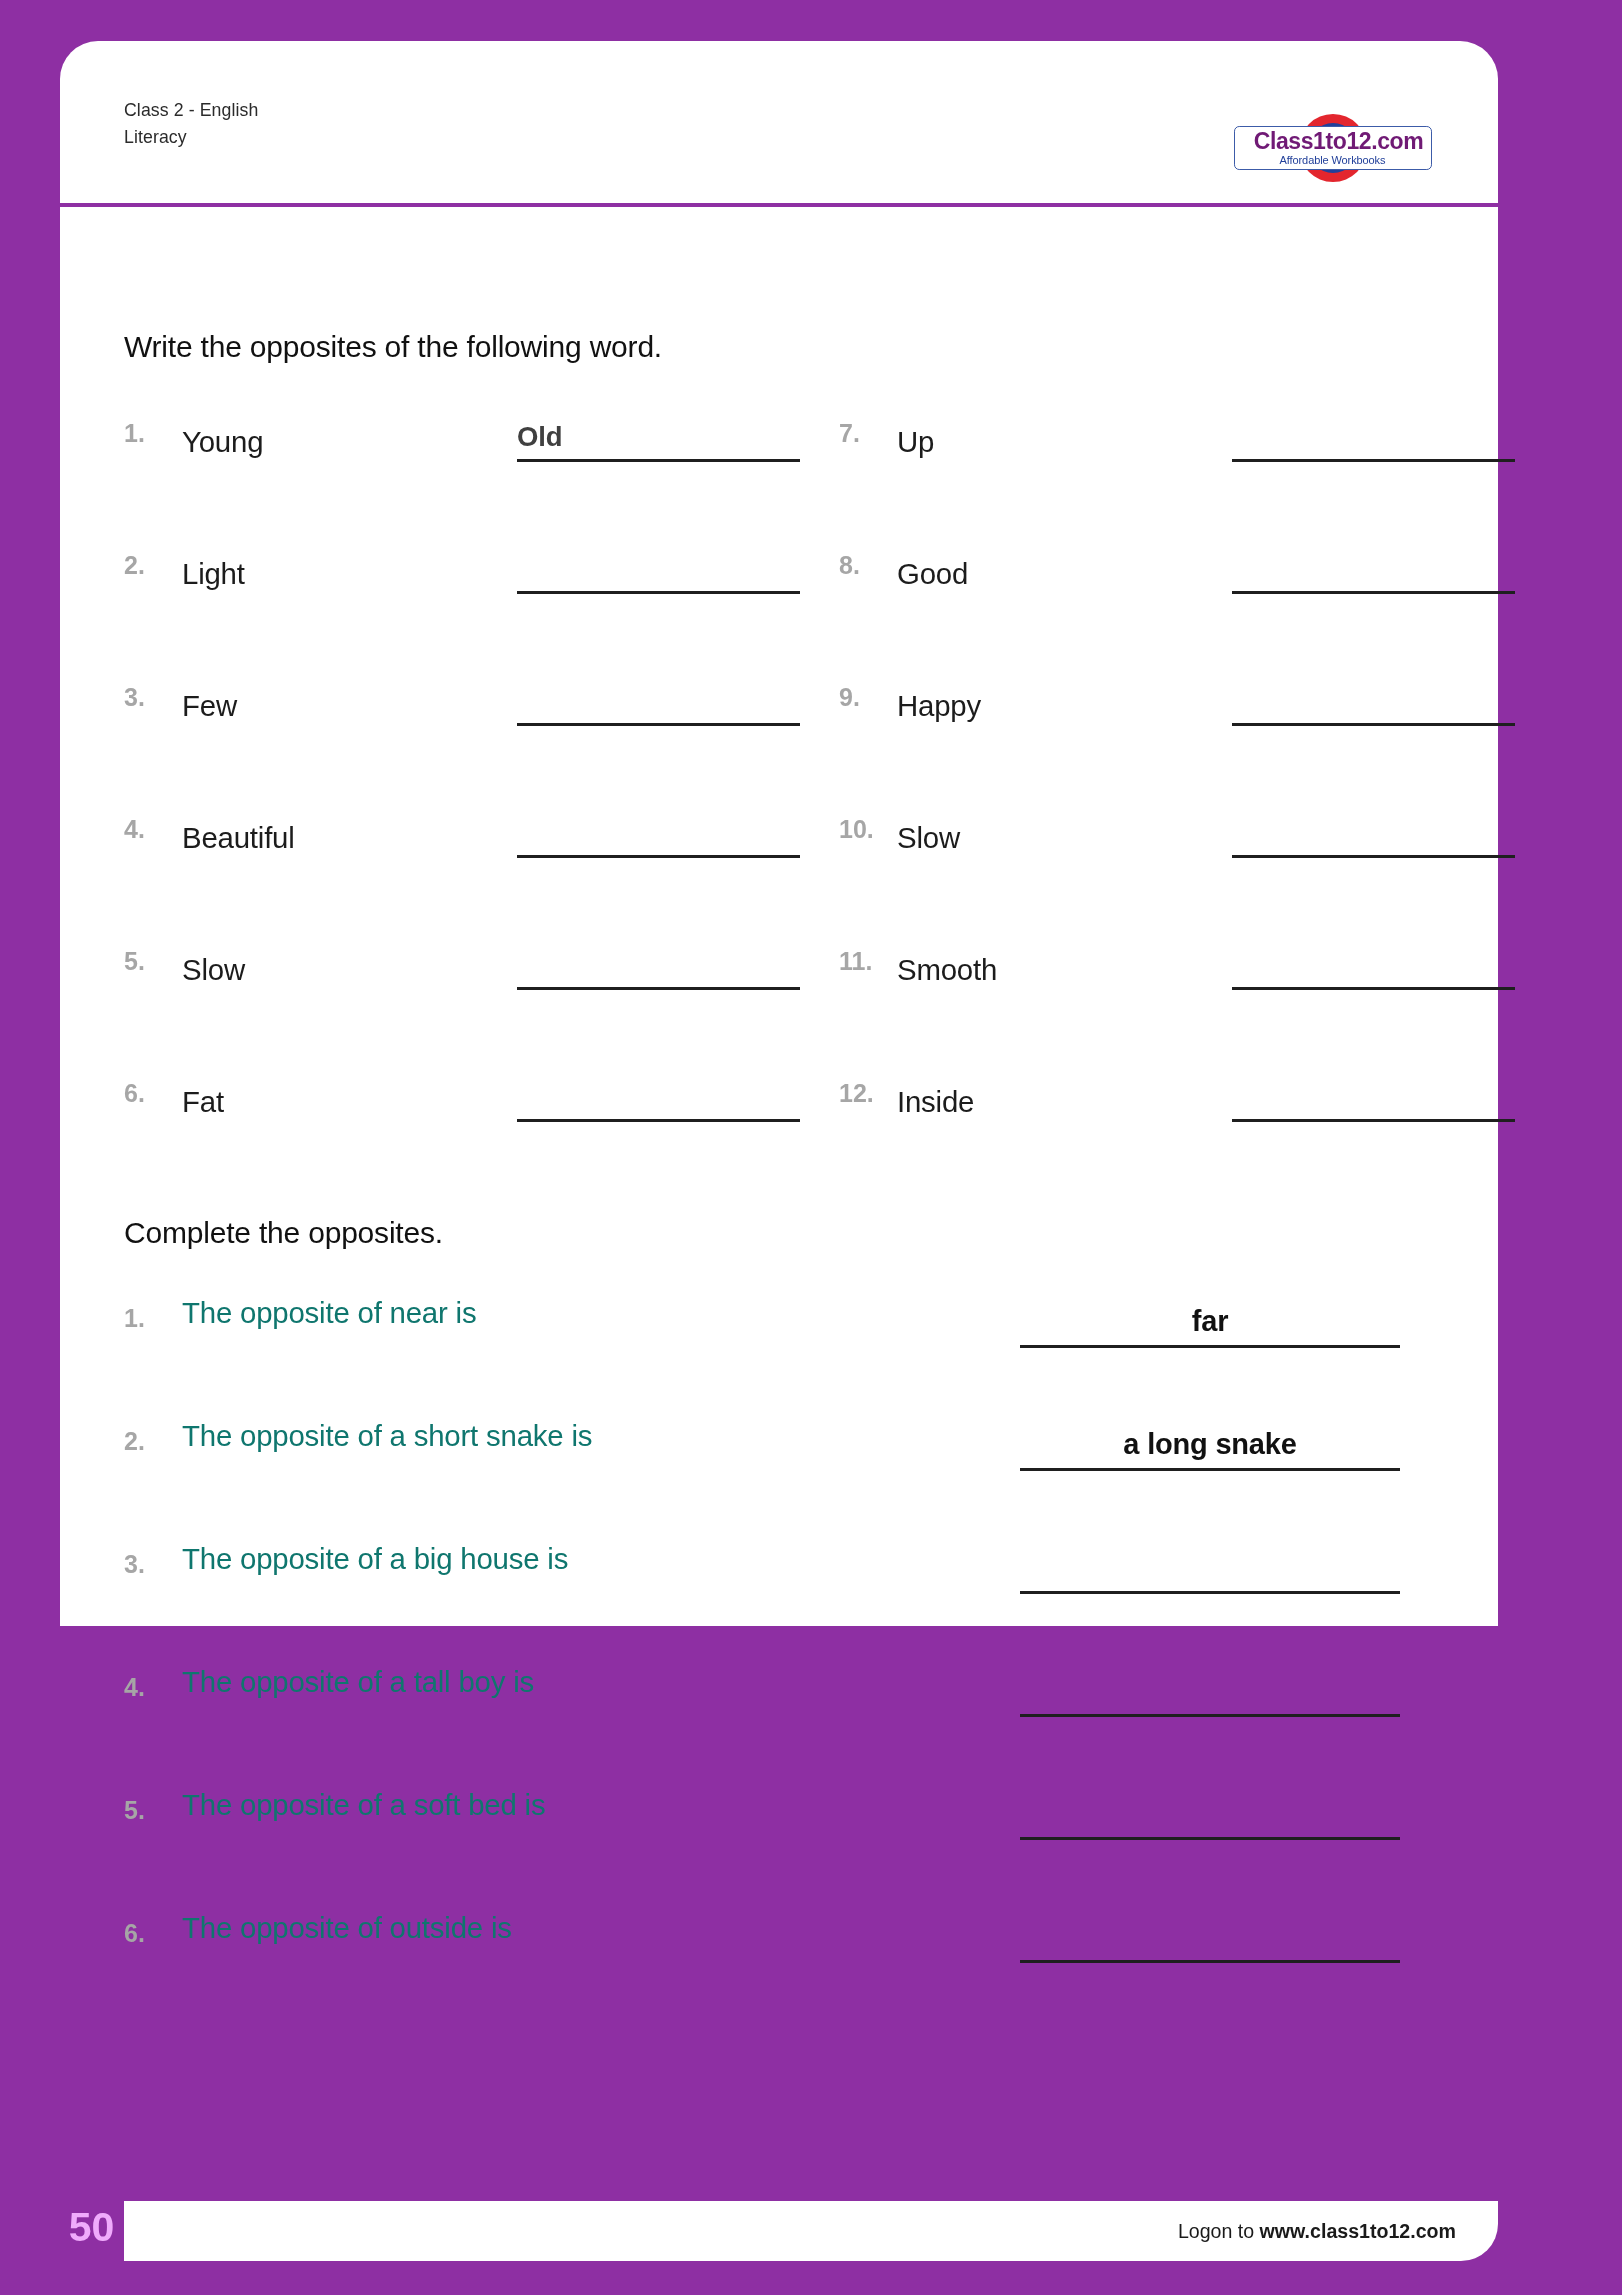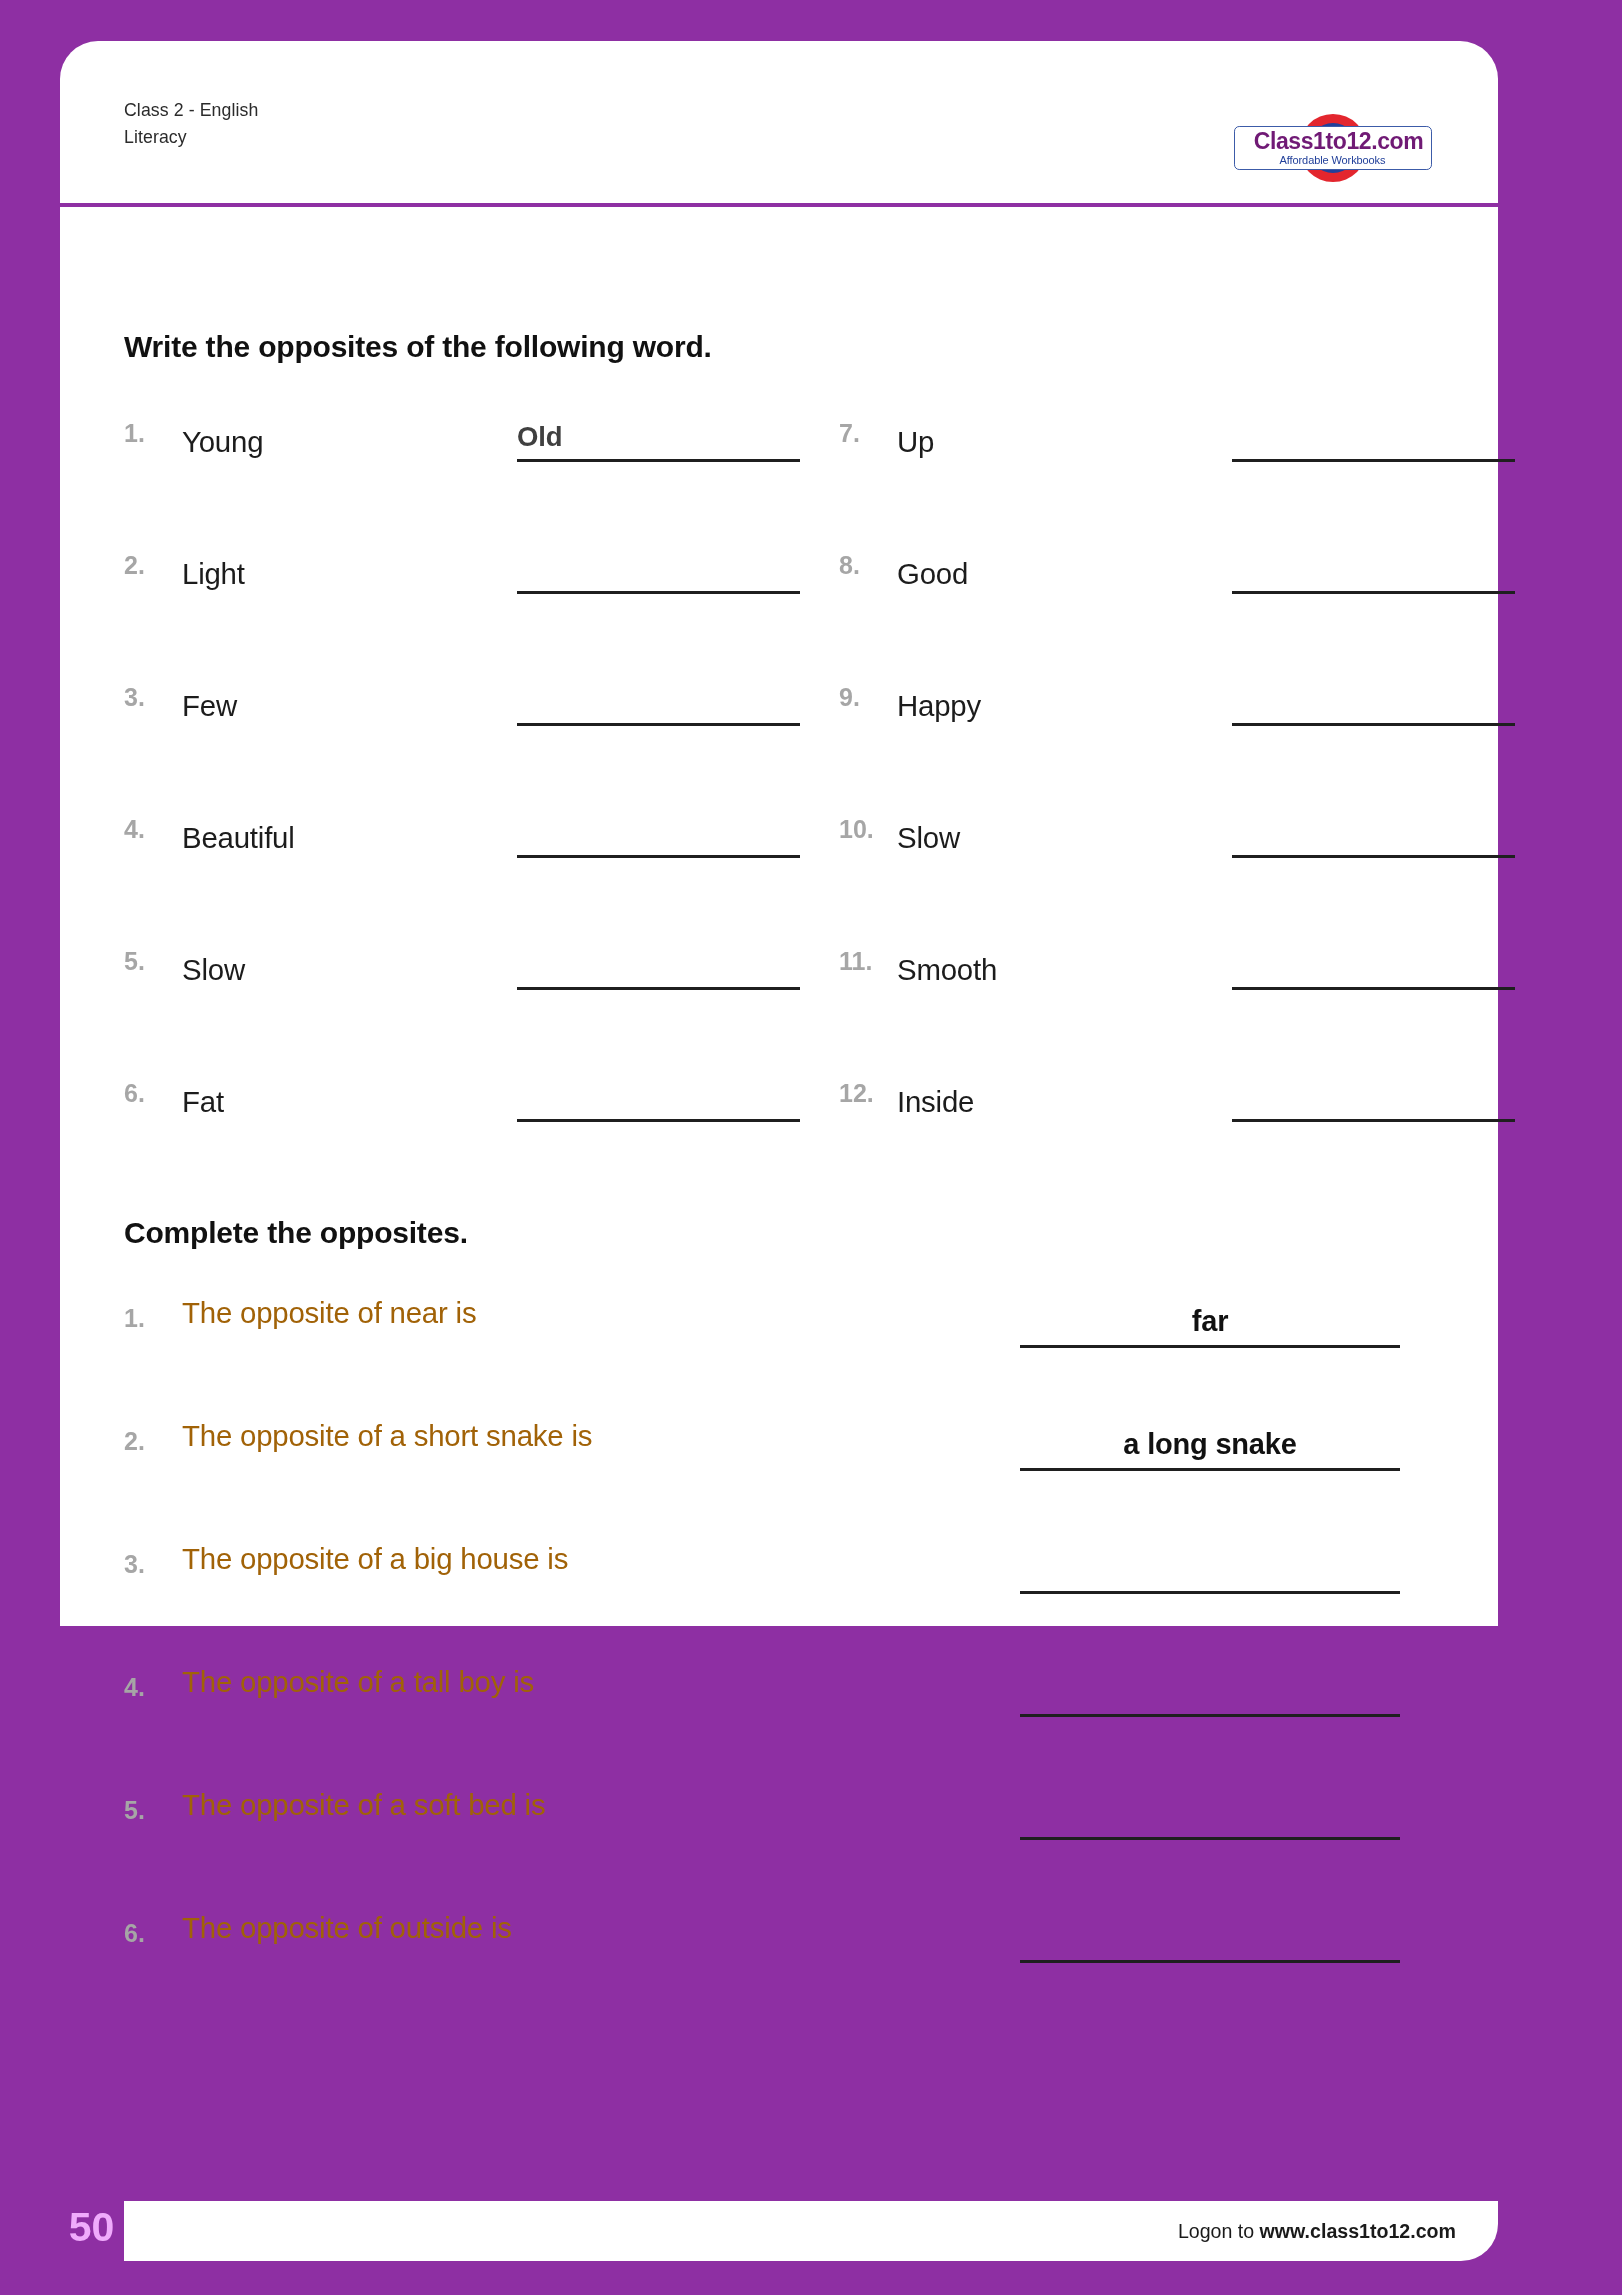--- a/index.html
+++ b/index.html
@@ -108,21 +108,21 @@
     font-weight: 700;
     color: #1a1a1a;
     letter-spacing: -0.3px;
   }
 
   
   .sec-heading {
     position: absolute;
     left: 64px;
     font-size: 30px;
-    font-weight: 700;
+    font-weight: 400;
     color: #111;
     letter-spacing: -0.2px;
   }
   #heading1 { top: 289px; }
   #heading2 { top: 1175px; }
 
   
   .part1 {
     position: absolute;
     left: 0; top: 366px;
@@ -192,21 +192,21 @@
     left: 0; top: 15.7px;
     width: 50px;
     font-size: 25px;
     font-weight: 700;
     color: #a6a6a6;
   }
   .p2-text {
     position: absolute;
     left: 58px; top: 7.9px;
     font-size: 29.4px;
-    color: #a16207;
+    color: #0f766e;
     letter-spacing: -0.2px;
   }
   .p2-blank {
     position: absolute;
     left: 896px; top: 0;
     width: 380px; height: 60px;
   }
   .p2-blank .ans {
     position: absolute;
     left: 0; right: 0; bottom: 10.5px;

